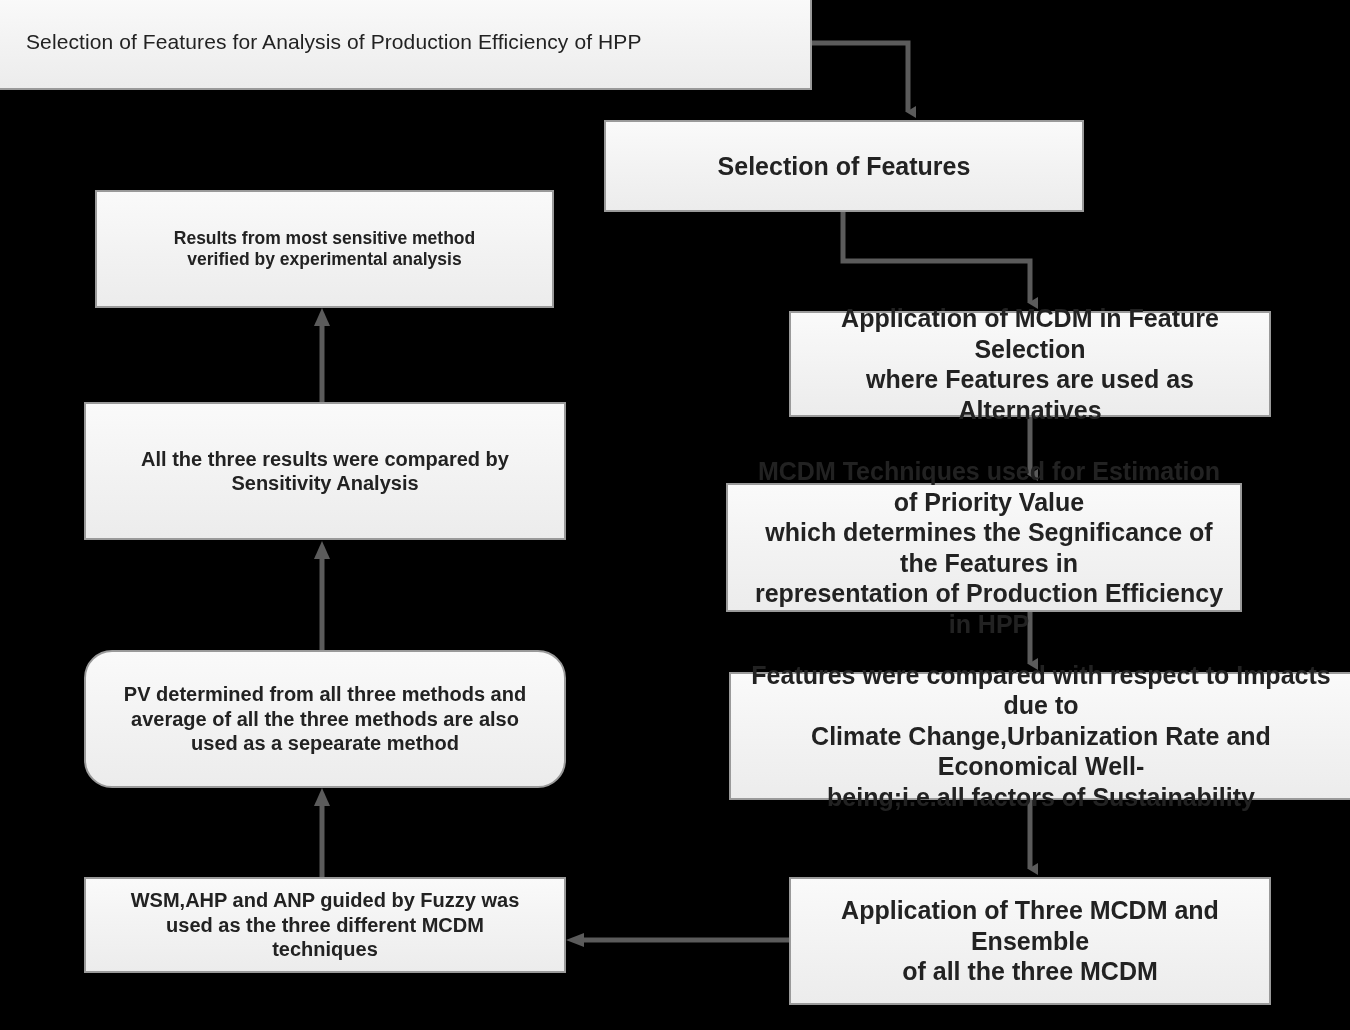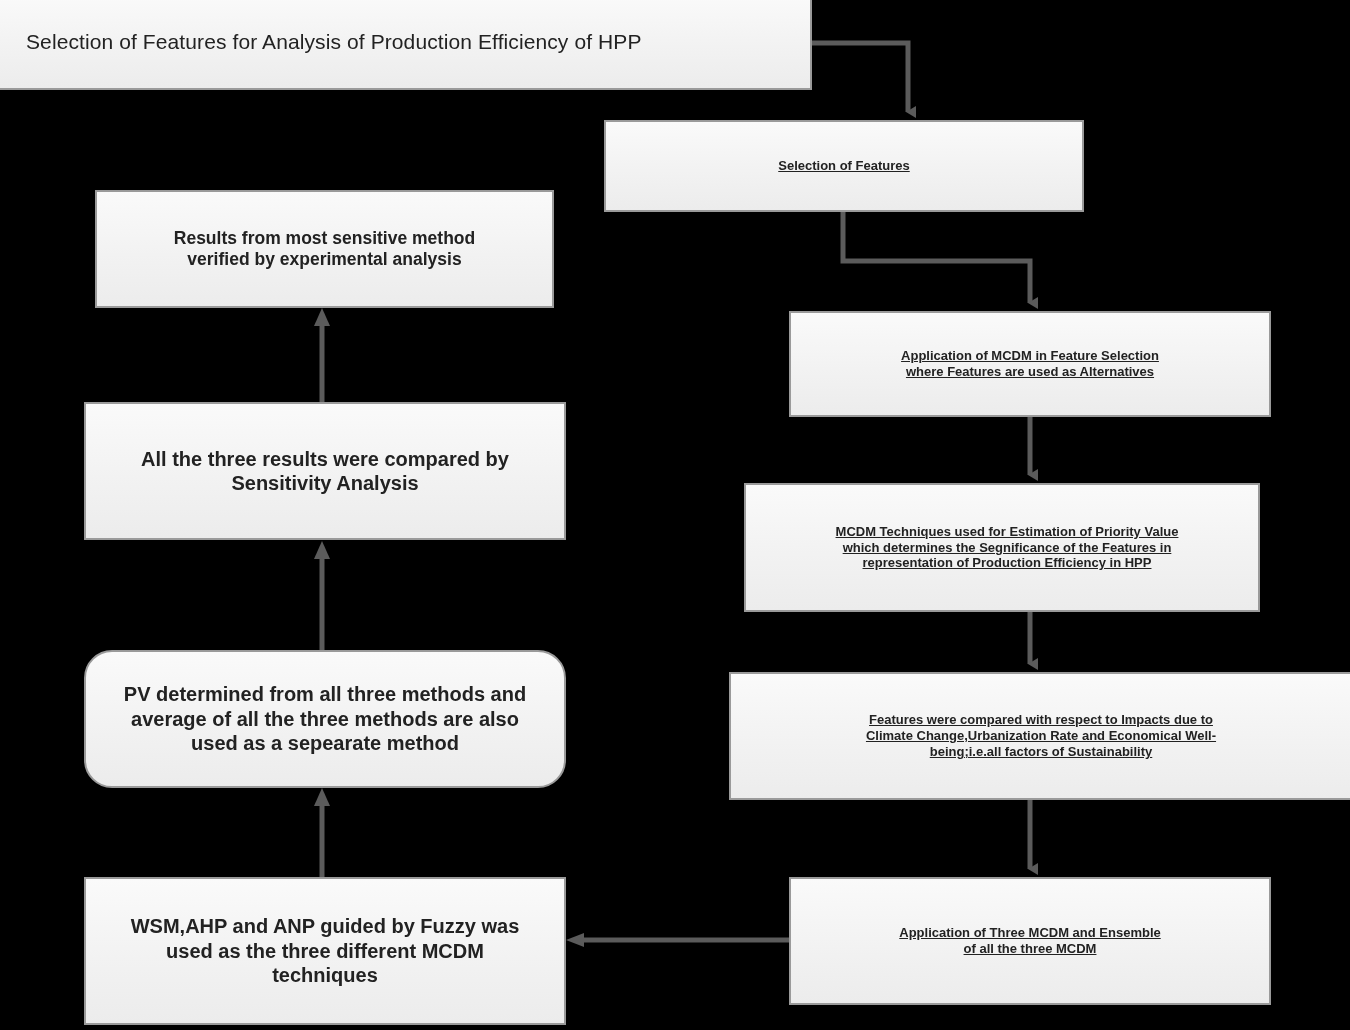--- a/index.html
+++ b/index.html
@@ -46,21 +46,21 @@
   }
   .node.title-node .label {
     text-align: left;
     padding-left: 22px;
   }
   .node.bold-node {
     font-weight: bold;
   }
   .fs17 { font-size: 17.5px; }
   .fs18 { font-size: 20px; }
-  .fs19 { font-size: 13px; text-decoration: underline; }
+  .fs19 { font-size: 25px; }
 
   svg.connectors {
     position: absolute;
     left: 0;
     top: 0;
     width: 1350px;
     height: 1030px;
     pointer-events: none;
   }
 </style>
@@ -123,38 +123,38 @@
 
   <div class="node bold-node fs19" style="left:604px; top:120px; width:480px; height:92px;">
     <span class="label">Selection of Features</span>
   </div>
 
   <div class="node bold-node fs19" style="left:789px; top:311px; width:482px; height:106px;">
     <span class="label">Application of MCDM in Feature Selection
 where Features are used as Alternatives</span>
   </div>
 
-  <div class="node bold-node fs19" style="left:744px; top:483px; width:516px; height:129px;padding-left:20px;">
+  <div class="node bold-node fs19" style="left:726px; top:483px; width:516px; height:129px;padding-left:20px;">
     <span class="label">MCDM Techniques used for Estimation of Priority Value
 which determines the Segnificance of the Features in
 representation of Production Efficiency in HPP</span>
   </div>
 
   <div class="node bold-node fs19" style="left:714px; top:672px; width:624px; height:128px;margin-left:15px;">
     <span class="label">Features were compared with respect to Impacts due to
 Climate Change,Urbanization Rate and Economical Well-
 being;i.e.all factors of Sustainability</span>
   </div>
 
   <div class="node bold-node fs19" style="left:789px; top:877px; width:482px; height:128px;">
     <span class="label">Application of Three MCDM and Ensemble
 of all the three MCDM</span>
   </div>
 
-  <div class="node bold-node fs18" style="left:84px; top:877px; width:482px; height:148px;">
+  <div class="node bold-node fs18" style="left:84px; top:877px; width:482px; height:96px;">
     <span class="label">WSM,AHP and ANP guided by Fuzzy was
 used as the three different MCDM
 techniques</span>
   </div>
 
   <div class="node bold-node fs18" style="left:84px; top:650px; width:482px; height:138px;border-radius:28px;">
     <span class="label">PV determined from all three methods and
 average of all the three methods are also
 used as a sepearate method</span>
   </div>

